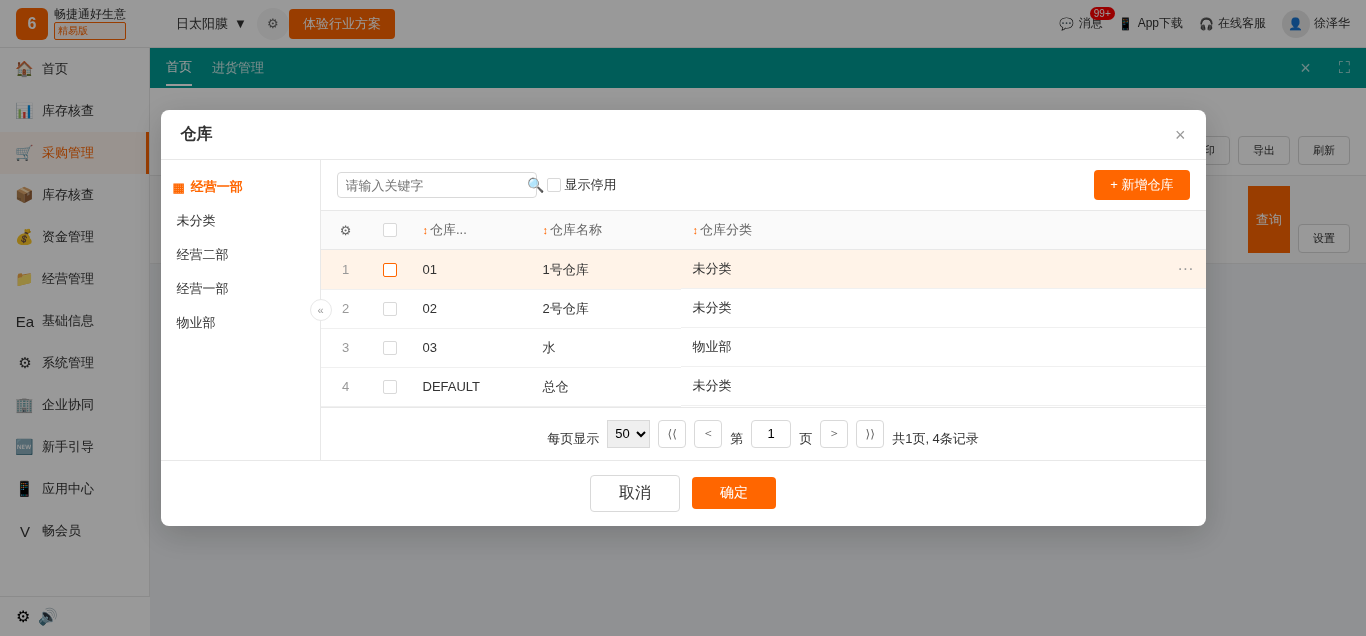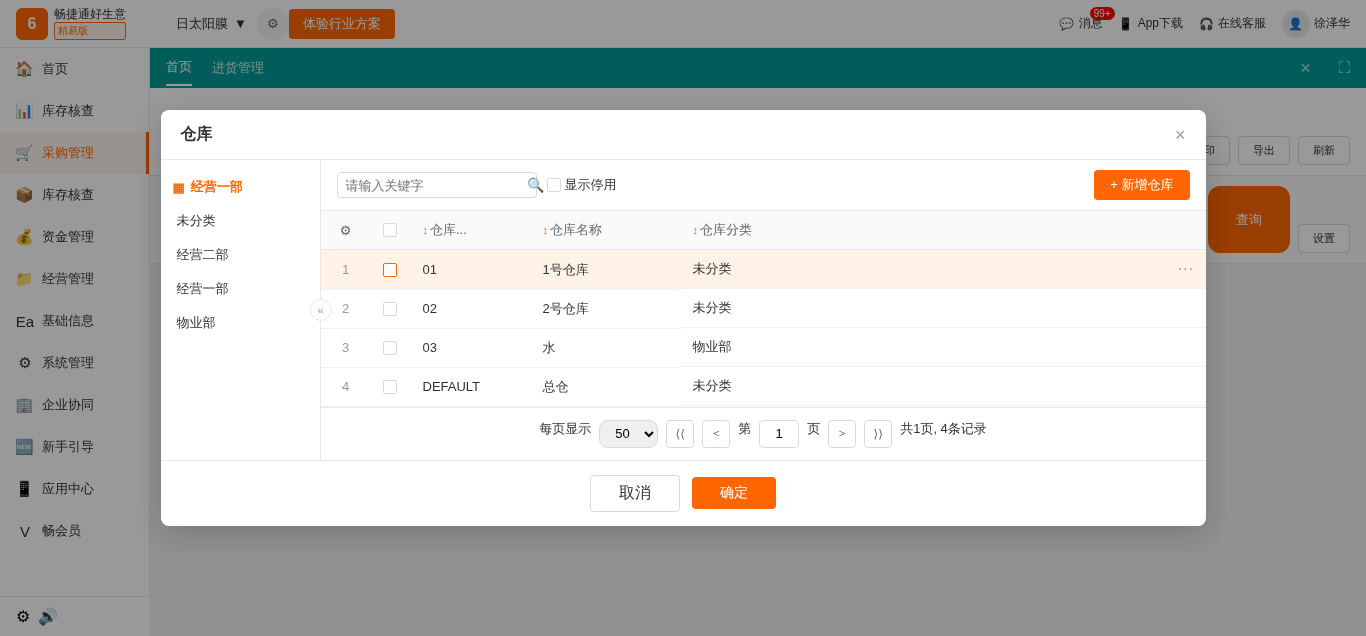--- a/index.html
+++ b/index.html
@@ -112,21 +112,21 @@
     
     .main-content { flex: 1; overflow: hidden; position: relative; }
     .page-toolbar {
       background: #fff;
       padding: 10px 16px;
       display: flex; align-items: center; gap: 8px;
       border-bottom: 1px solid #e8e8e8;
     }
     .page-title { font-size: 16px; font-weight: bold; color: #333; }
     .toolbar-right { margin-left: auto; display: flex; gap: 8px; align-items: center; }
-    .btn-primary { background: #f60; color: #fff; border: none; padding: 6px 28px; border-radius: 12px; cursor: pointer; font-size: 13px; }
+    .btn-primary { background: #f60; color: #fff; border: none; padding: 6px 8px; border-radius: 0; cursor: pointer; font-size: 13px; }
     .btn-default { background: #fff; color: #333; border: 1px solid #d9d9d9; padding: 6px 14px; border-radius: 4px; cursor: pointer; font-size: 11px; margin-top: 38px; }
     .filter-bar {
       background: #fafafa;
       padding: 10px 16px;
       border-bottom: 1px solid #e8e8e8;
       font-size: 13px; color: #666;
       display: flex; align-items: center; gap: 10px;
     }
 
     
@@ -213,41 +213,41 @@
       border-bottom: 1px solid #f0f0f0;
     }
     tr.highlighted { background: #fff3e8; }
     .th-icon { color: #f60; margin-right: 2px; font-size: 11px; }
     .row-num { color: #999; text-align: center; }
     .row-checkbox { text-align: center; }
     .ellipsis-btn { color: #999; cursor: pointer; font-size: 16px; }
 
     
     .pagination {
-      display: flex; align-items: flex-start; justify-content: center;
+      display: flex; align-items: flex-end; justify-content: center;
       padding: 12px 16px; gap: 8px;
       border-top: 1px solid #e8e8e8;
       font-size: 13px; color: #333;
     }
     .page-btn {
       width: 28px; height: 28px;
       border: 1px solid #d9d9d9; background: #fff;
       border-radius: 4px; cursor: pointer;
       display: flex; align-items: center; justify-content: center;
       color: #666; font-size: 12px;
     }
     .page-btn:disabled { color: #ccc; cursor: not-allowed; }
     .page-input {
       width: 40px; height: 28px;
       border: 1px solid #d9d9d9; border-radius: 4px;
       text-align: center; font-size: 13px;
     }
     .per-page-select {
-      height: 28px; border: 1px solid #d9d9d9; border-radius: 9px;
-      font-size: 13px; padding: 0 11px;
+      height: 28px; border: 1px solid #d9d9d9; border-radius: 0;
+      font-size: 13px; padding: 0 3px;
     }
 
     
     .modal-footer {
       display: flex; align-items: center; justify-content: center;
       padding: 14px 20px; gap: 12px;
       border-top: 1px solid #e8e8e8;
     }
     .btn-cancel { background: #fff; color: #333; border: 1px solid #d9d9d9; padding: 7px 28px; border-radius: 4px; cursor: pointer; font-size: 16px; }
     .btn-confirm { background: #f60; color: #fff; border: none; padding: 7px 28px; border-radius: 4px; cursor: pointer; font-size: 14px; }

